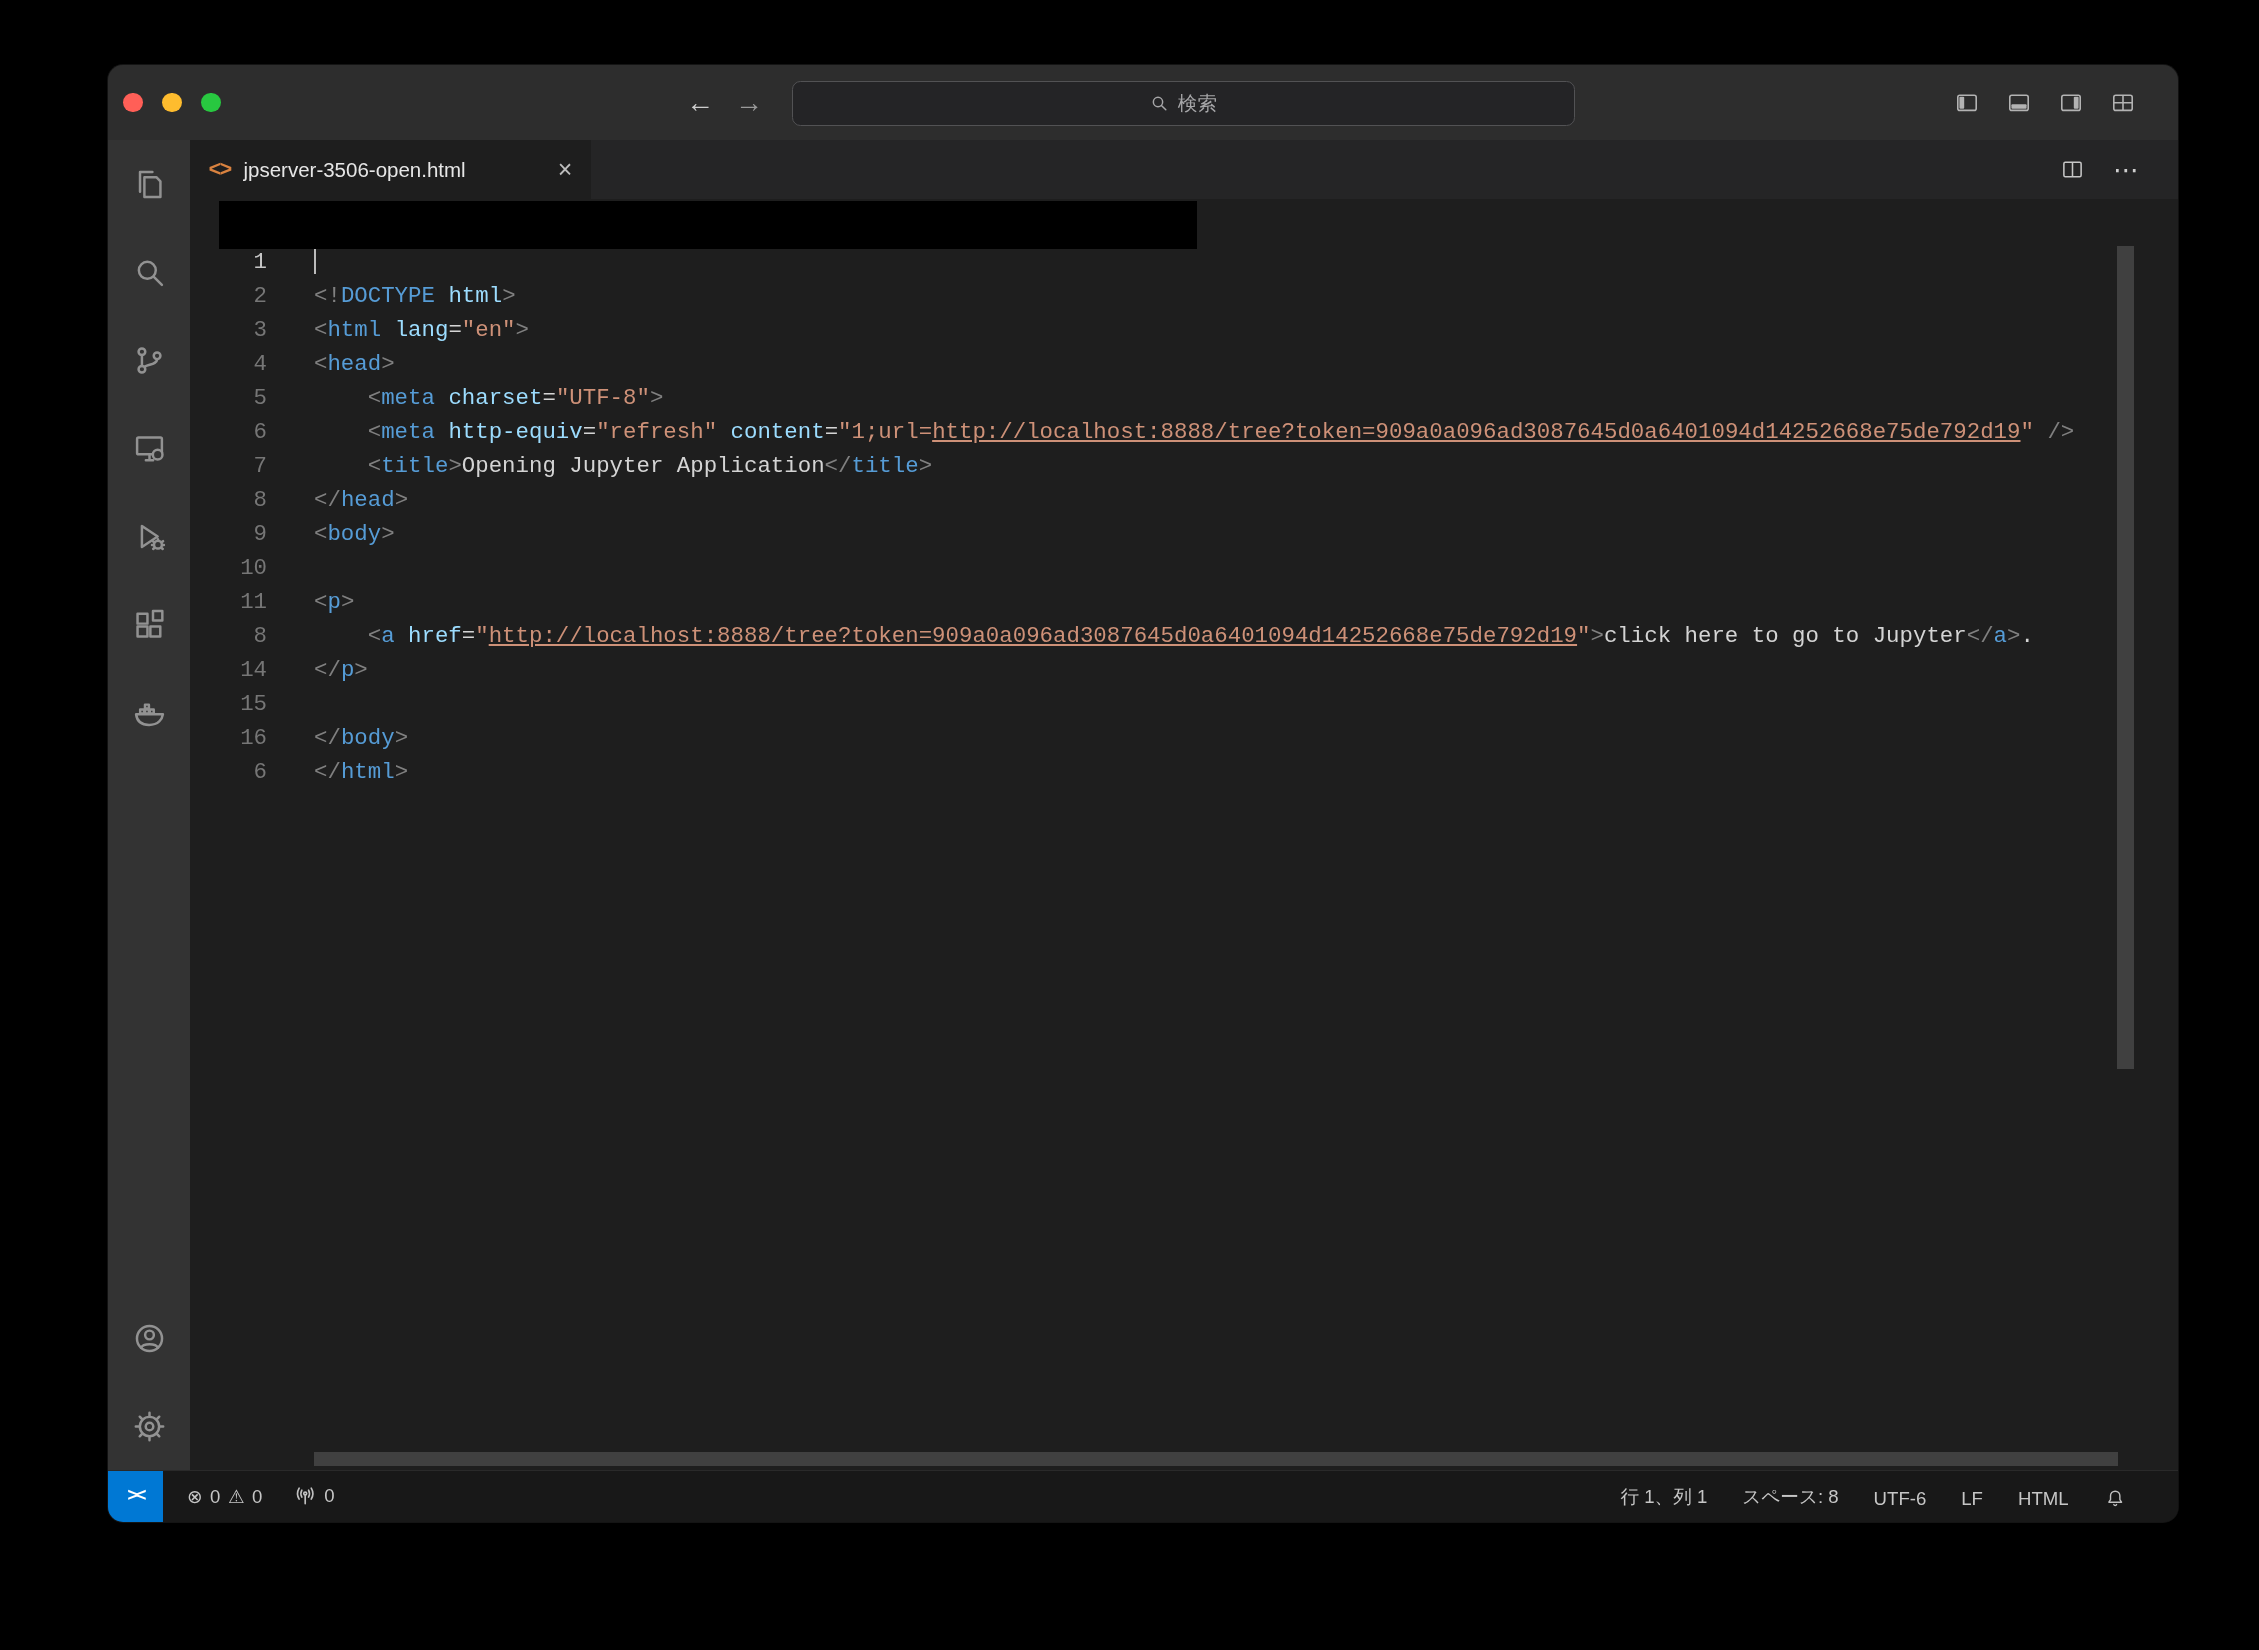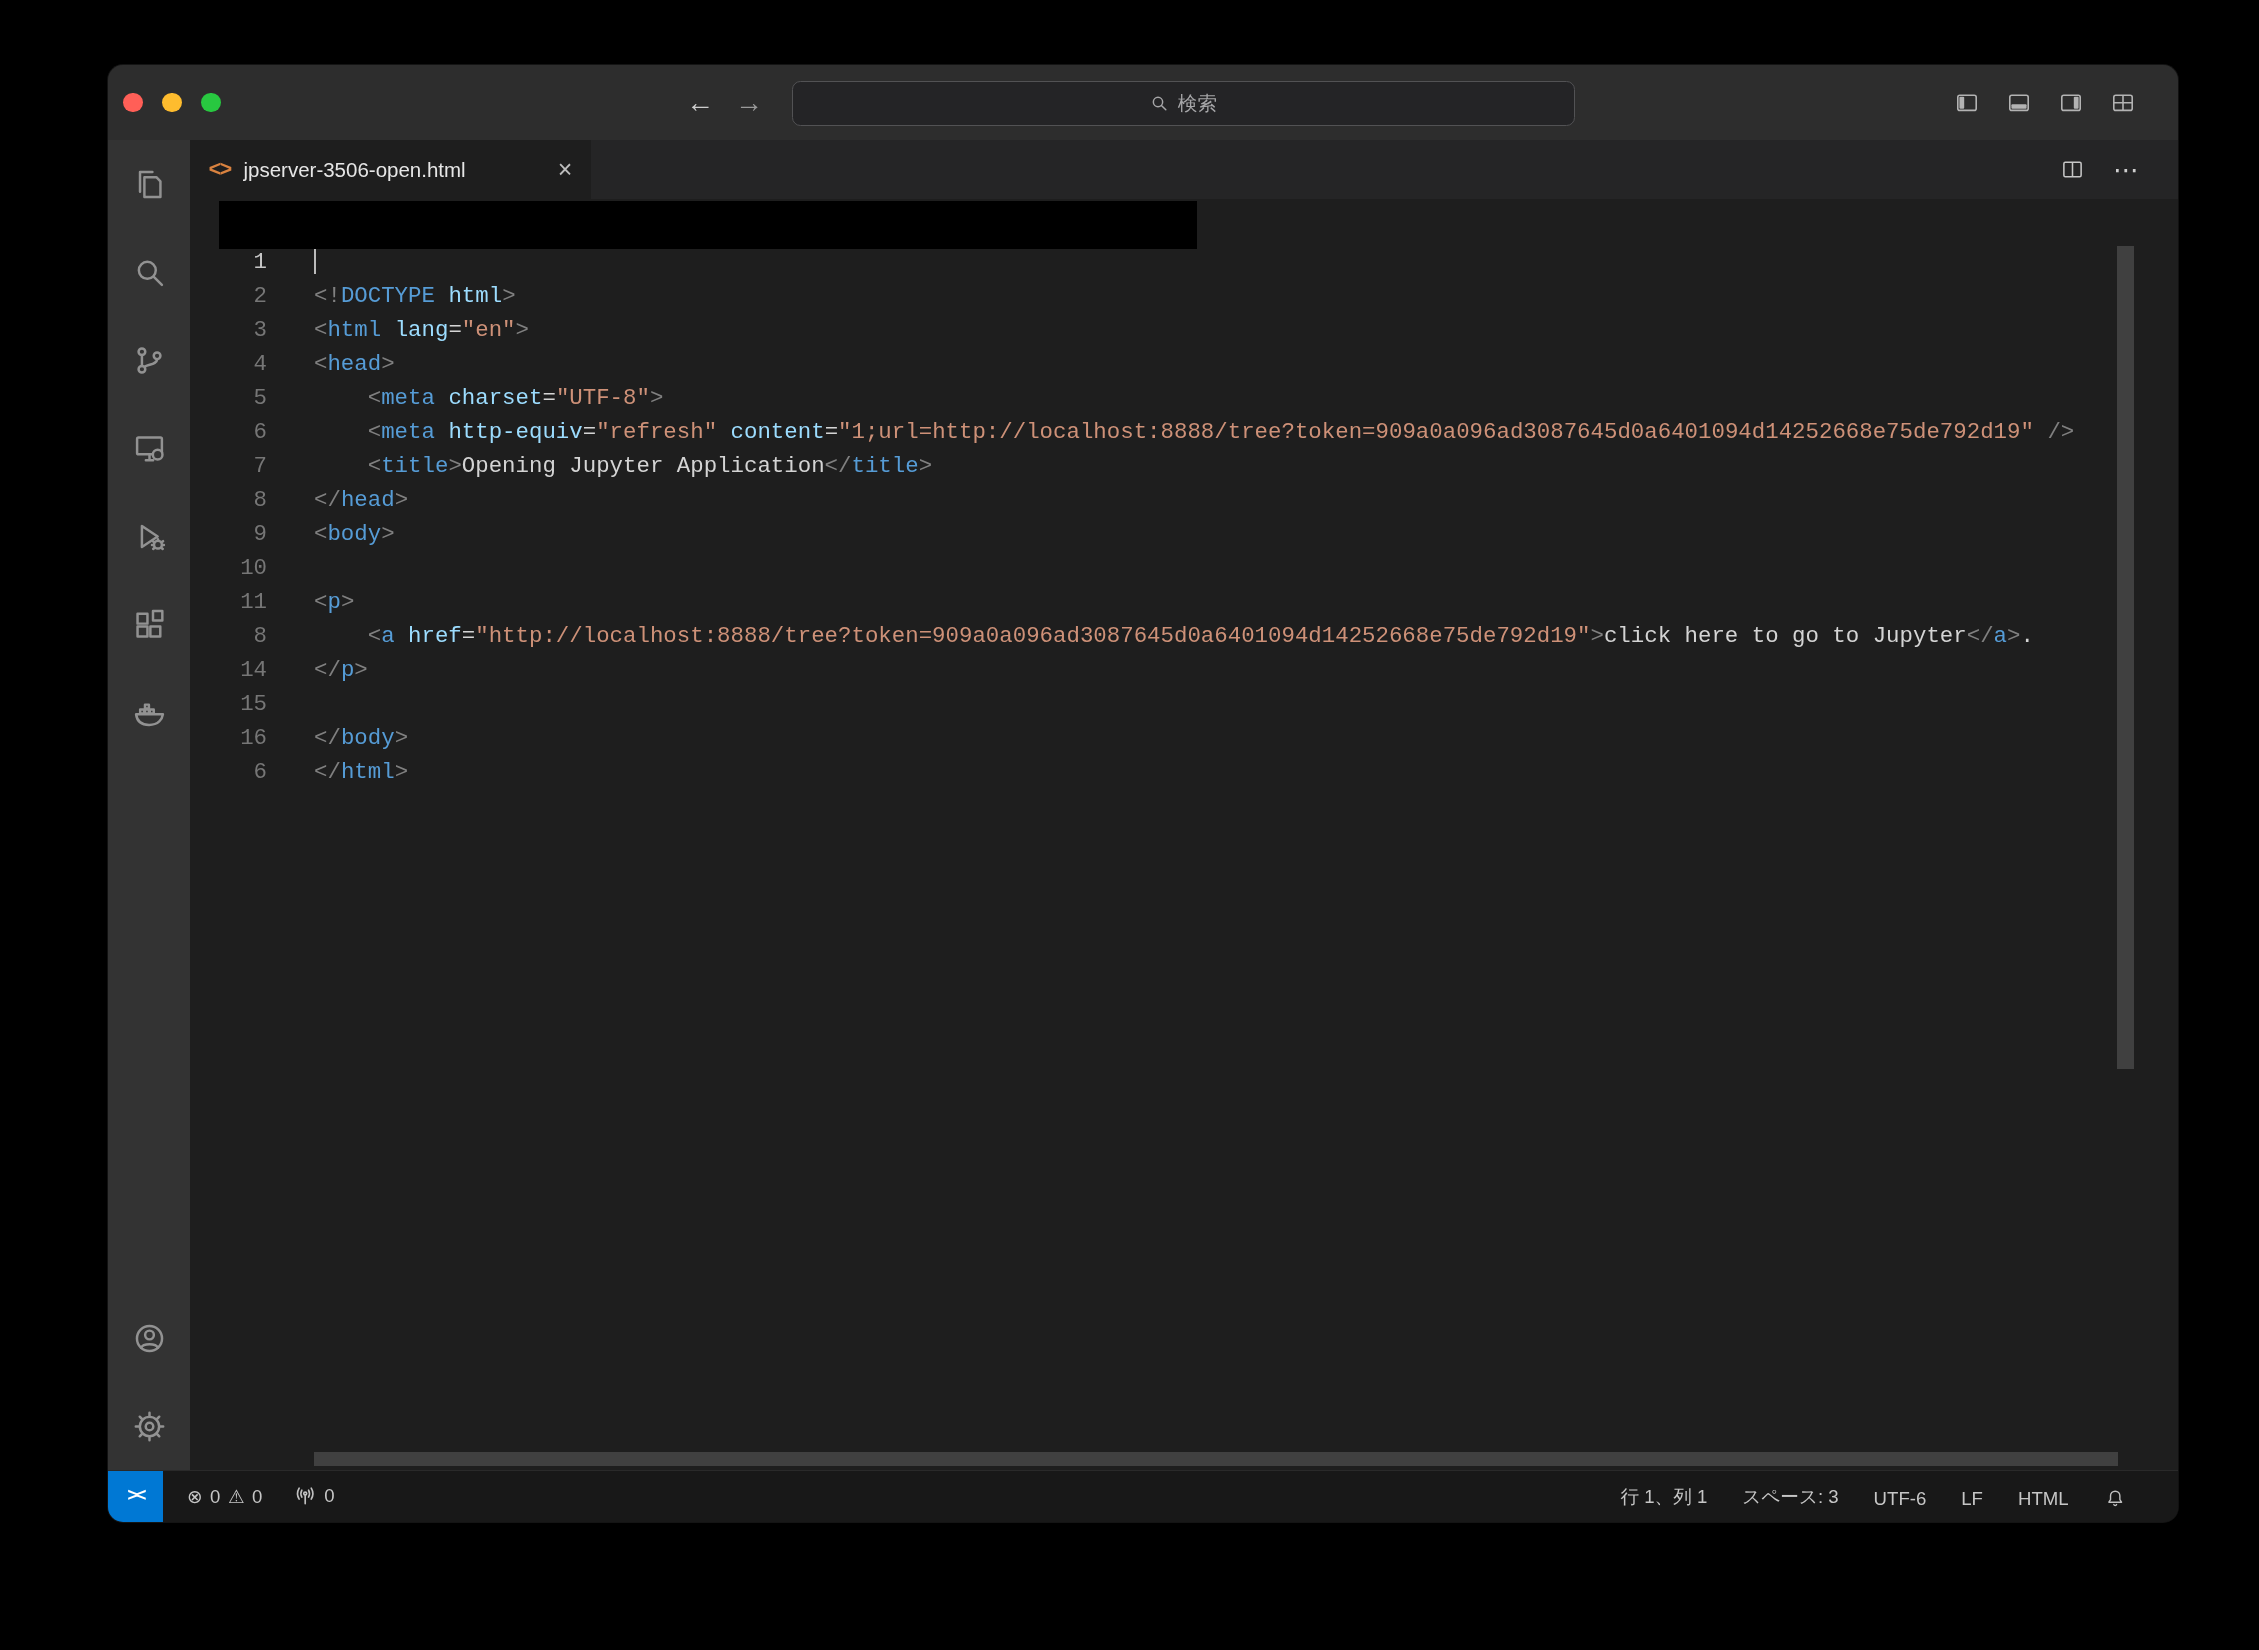--- a/index.html
+++ b/index.html
@@ -58,21 +58,21 @@
     font-family:"Liberation Mono","DejaVu Sans Mono",monospace;font-size:22.4px;}
   .code-line{display:flex;height:34px;line-height:34px;}
   .ln{width:77px;flex:none;text-align:right;color:var(--line_number,#767676);}
   .ln.active{color:var(--line_number_active,#c6c6c6);}
   .code-text{white-space:pre;padding-left:47px;color:var(--text_gray,#d4d4d4);}
   .tk-p{color:var(--punct_gray,#808080);}
   .tk-t{color:var(--tag_blue,#569cd6);}
   .tk-a{color:var(--attr_blue,#9cdcfe);}
   .tk-o{color:var(--text_gray,#d4d4d4);}
   .tk-s{color:var(--string_orange,#ce9178);}
-  .tk-u{color:var(--string_orange,#ce9178);}
+  .tk-u{color:var(--string_orange,#ce9178);text-decoration:underline;}
   .tk-x{color:var(--text_gray,#d4d4d4);}
   .cursor{display:inline-block;width:1.9px;height:27px;background:#bbbbbb;vertical-align:-5.6px;}
 
   .vscroll{position:absolute;top:106px;right:44px;width:17px;height:823px;background:rgba(121,121,121,.38);z-index:5;}
   .hscroll{position:absolute;top:1312px;left:124px;width:1804px;height:14px;background:rgba(121,121,121,.38);z-index:5;}
 
   
   .statusbar{height:52px;flex:none;background:var(--statusbar_bg,#181818);border-top:0.9px solid #2a2a2a;
     display:flex;align-items:center;font-size:18.6px;color:#c6c6c6;box-sizing:border-box;}
   .remote{width:55px;height:100%;background:var(--remote_blue,#0078d4);display:flex;align-items:center;justify-content:center;}
@@ -316,21 +316,21 @@
         <svg class="sb-svg" viewBox="0 0 20 20">
           <circle cx="10" cy="7.6" r="1.3"></circle>
           <path d="M10 9.4V16.6"></path>
           <path d="M7 4.6a6.4 6.4 0 0 0 0 6.2M13 4.6a6.4 6.4 0 0 1 0 6.2"></path>
           <path d="M4.6 2.8a9.6 9.6 0 0 0 0 9.8M15.4 2.8a9.6 9.6 0 0 1 0 9.8"></path>
         </svg>
         <span>0</span>
       </div>
       <div class="sb-right">
         <span class="sb-item">行 1、列 1</span>
-        <span class="sb-item">スペース: 3</span>
+        <span class="sb-item">スペース: 8</span>
         <span class="sb-item">UTF-6</span>
         <span class="sb-item">LF</span>
         <span class="sb-item">HTML</span>
         <span>
           <svg class="sb-svg" viewBox="0 0 24 24">
             <path d="M12 4.5c-3 0-5 2.2-5 5v4l-1.8 2.8h13.6L17 13.5v-4c0-2.8-2-5-5-5z"></path>
             <path d="M10.5 18.8a1.6 1.6 0 0 0 3 0"></path>
           </svg>
         </span>
       </div>

